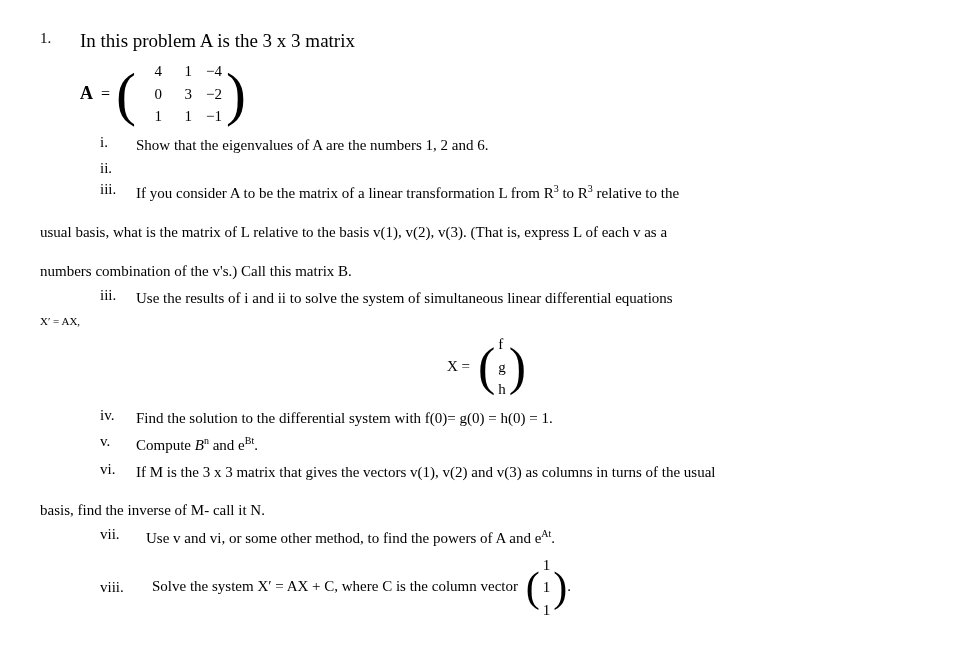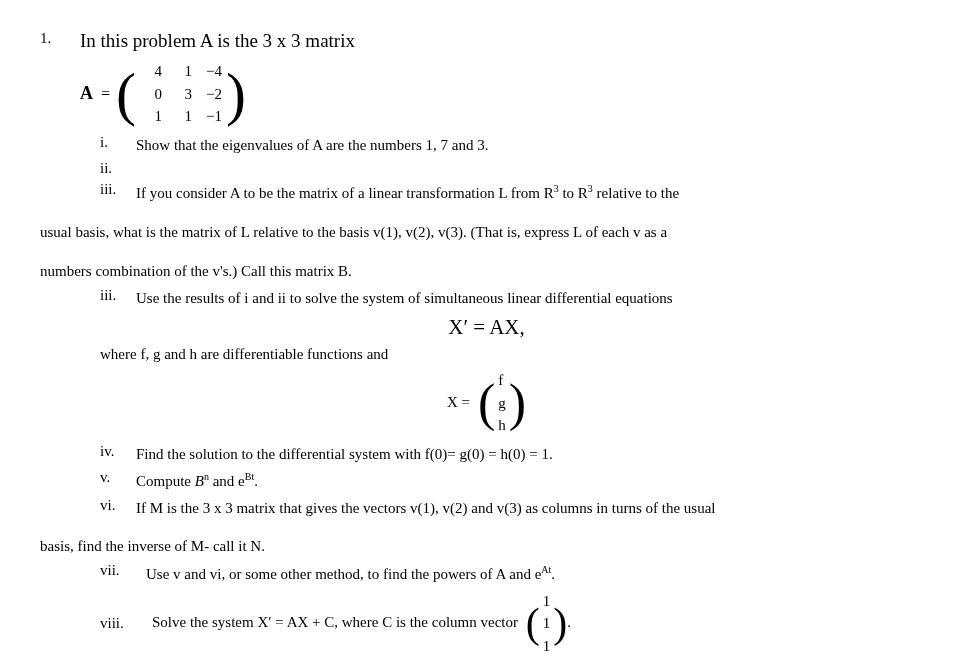--- a/index.html
+++ b/index.html
@@ -87,23 +87,22 @@
       font-size: 15px;
       line-height: 1.5;
     }
     .full-width-text {
       font-size: 15px;
       line-height: 1.6;
       margin-bottom: 4px;
       margin-top: 15px;
     }
     .equation-line {
-      text-align: center;
       margin: 6px 0;
-      font-size: 21px;
+      font-size: 11px;
     }
     .differentiable-line {
       margin-left: 60px;
       font-size: 15px;
       margin-bottom: 4px;
     }
     .x-matrix-display {
       display: flex;
       align-items: center;
       justify-content: center;
@@ -179,21 +178,21 @@
         <span class="matrix-cell">1</span>
         <span class="matrix-cell">−1</span>
       </div>
     </div>
     <span class="matrix-bracket-right">)</span>
   </div>
 
   <div class="sub-items">
     <div class="sub-item">
       <span class="sub-label">i.</span>
-      <span class="sub-content">Show that the eigenvalues of A are the numbers 1, 7 and 3.</span>
+      <span class="sub-content">Show that the eigenvalues of A are the numbers 1, 2 and 6.</span>
     </div>
     <div class="sub-item">
       <span class="sub-label">ii.</span>
     </div>
     <div class="sub-item">
       <span class="sub-label">iii.</span>
       <span class="sub-content">If you consider A to be the matrix of a linear transformation L from R<sup>3</sup> to R<sup>3</sup> relative to the</span>
     </div>
   </div>
 
@@ -208,23 +207,20 @@
     <div class="sub-item">
       <span class="sub-label">iii.</span>
       <span class="sub-content">Use the results of i and ii to solve the system of simultaneous linear differential equations</span>
     </div>
   </div>
 
   <div class="equation-line">
     X′ = AX,
   </div>
 
-  <div class="differentiable-line">
-    where f, g and h are differentiable functions and
-  </div>
 
   <div class="x-matrix-display">
     <span class="x-label">X =</span>
     <span class="small-matrix-bracket-left">(</span>
     <div class="small-matrix-content">
       <div>f</div>
       <div>g</div>
       <div>h</div>
     </div>
     <span class="small-matrix-bracket-right">)</span>

